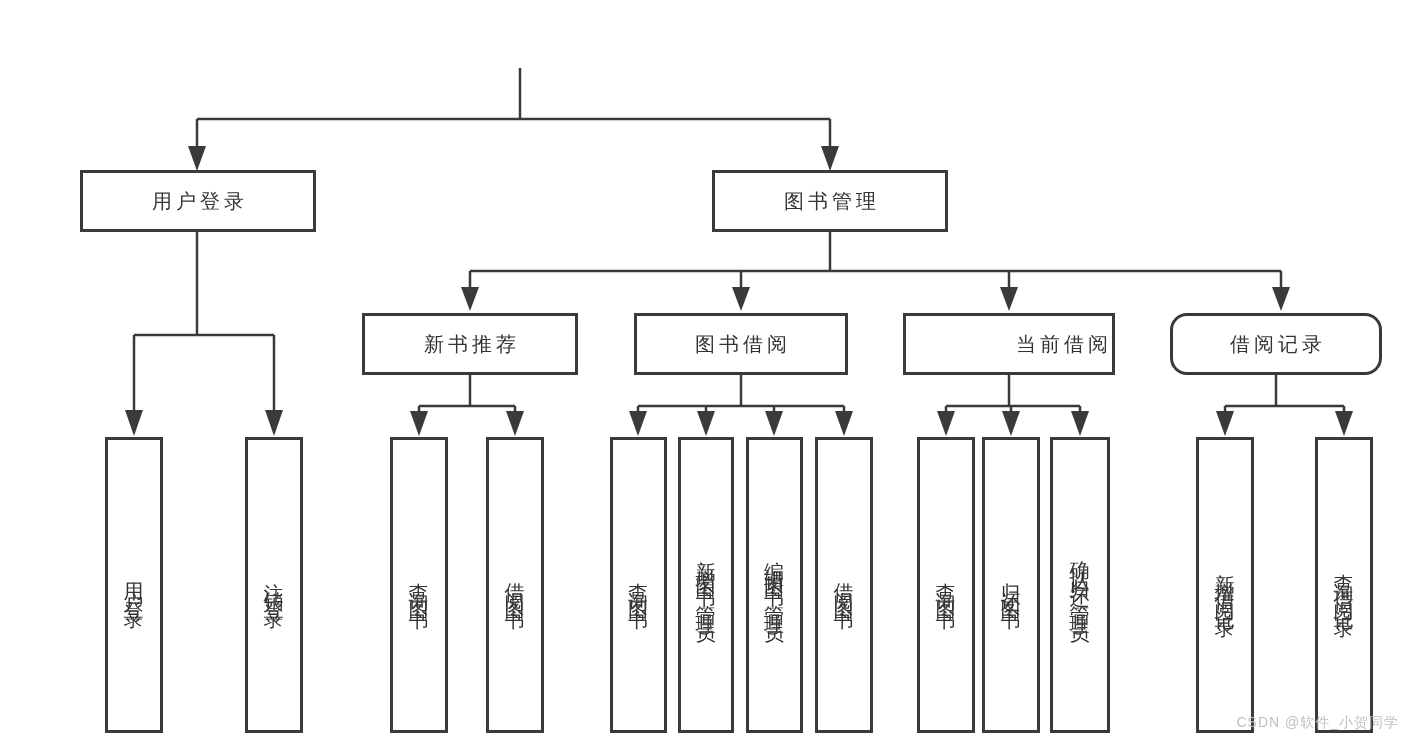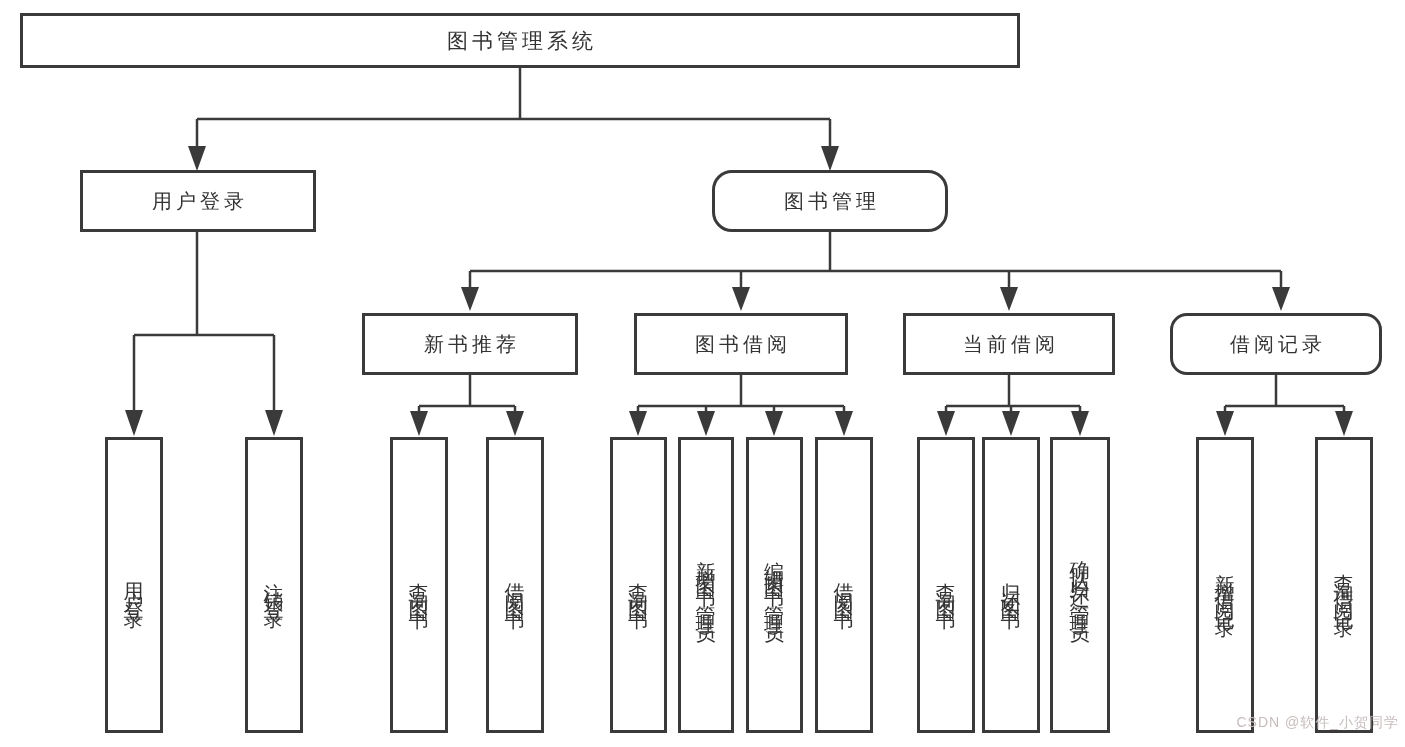--- a/index.html
+++ b/index.html
@@ -120,38 +120,35 @@
 
       <polygon points="937,411 955,411 946,436"></polygon>
       <polygon points="1002,411 1020,411 1011,436"></polygon>
       <polygon points="1071,411 1089,411 1080,436"></polygon>
 
       <polygon points="1216,411 1234,411 1225,436"></polygon>
       <polygon points="1335,411 1353,411 1344,436"></polygon>
     </g>
   </svg>
 
-  <div class="node root" style="left:20px;top:13px;width:1000px;height:55px;">
-    <span class="hlabel">图书管理系统</span>
-  </div>
 
   <div class="node" style="left:80px;top:170px;width:236px;height:62px;">
     <span class="hlabel">用户登录</span>
   </div>
-  <div class="node" style="left:712px;top:170px;width:236px;height:62px;border-radius:20px;">
+  <div class="node" style="left:712px;top:170px;width:236px;height:62px;">
     <span class="hlabel">图书管理</span>
   </div>
 
   <div class="node" style="left:634px;top:313px;width:214px;height:62px;">
     <span class="hlabel">图书借阅</span>
   </div>
   <div class="node" style="left:362px;top:313px;width:216px;height:62px;">
     <span class="hlabel">新书推荐</span>
   </div>
-  <div class="node" style="left:903px;top:313px;width:212px;height:62px;">
+  <div class="node" style="left:903px;top:313px;width:212px;height:62px;justify-content:flex-end;">
     <span class="hlabel">当前借阅</span>
   </div>
   <div class="node" style="left:1170px;top:313px;width:212px;height:62px;border-radius:17px;">
     <span class="hlabel">借阅记录</span>
   </div>
 
   <div class="node vnode" style="left:105px;top:437px;width:58px;height:296px;">
     <span>用户登录</span>
   </div>
   <div class="node vnode" style="left:245px;top:437px;width:58px;height:296px;">

